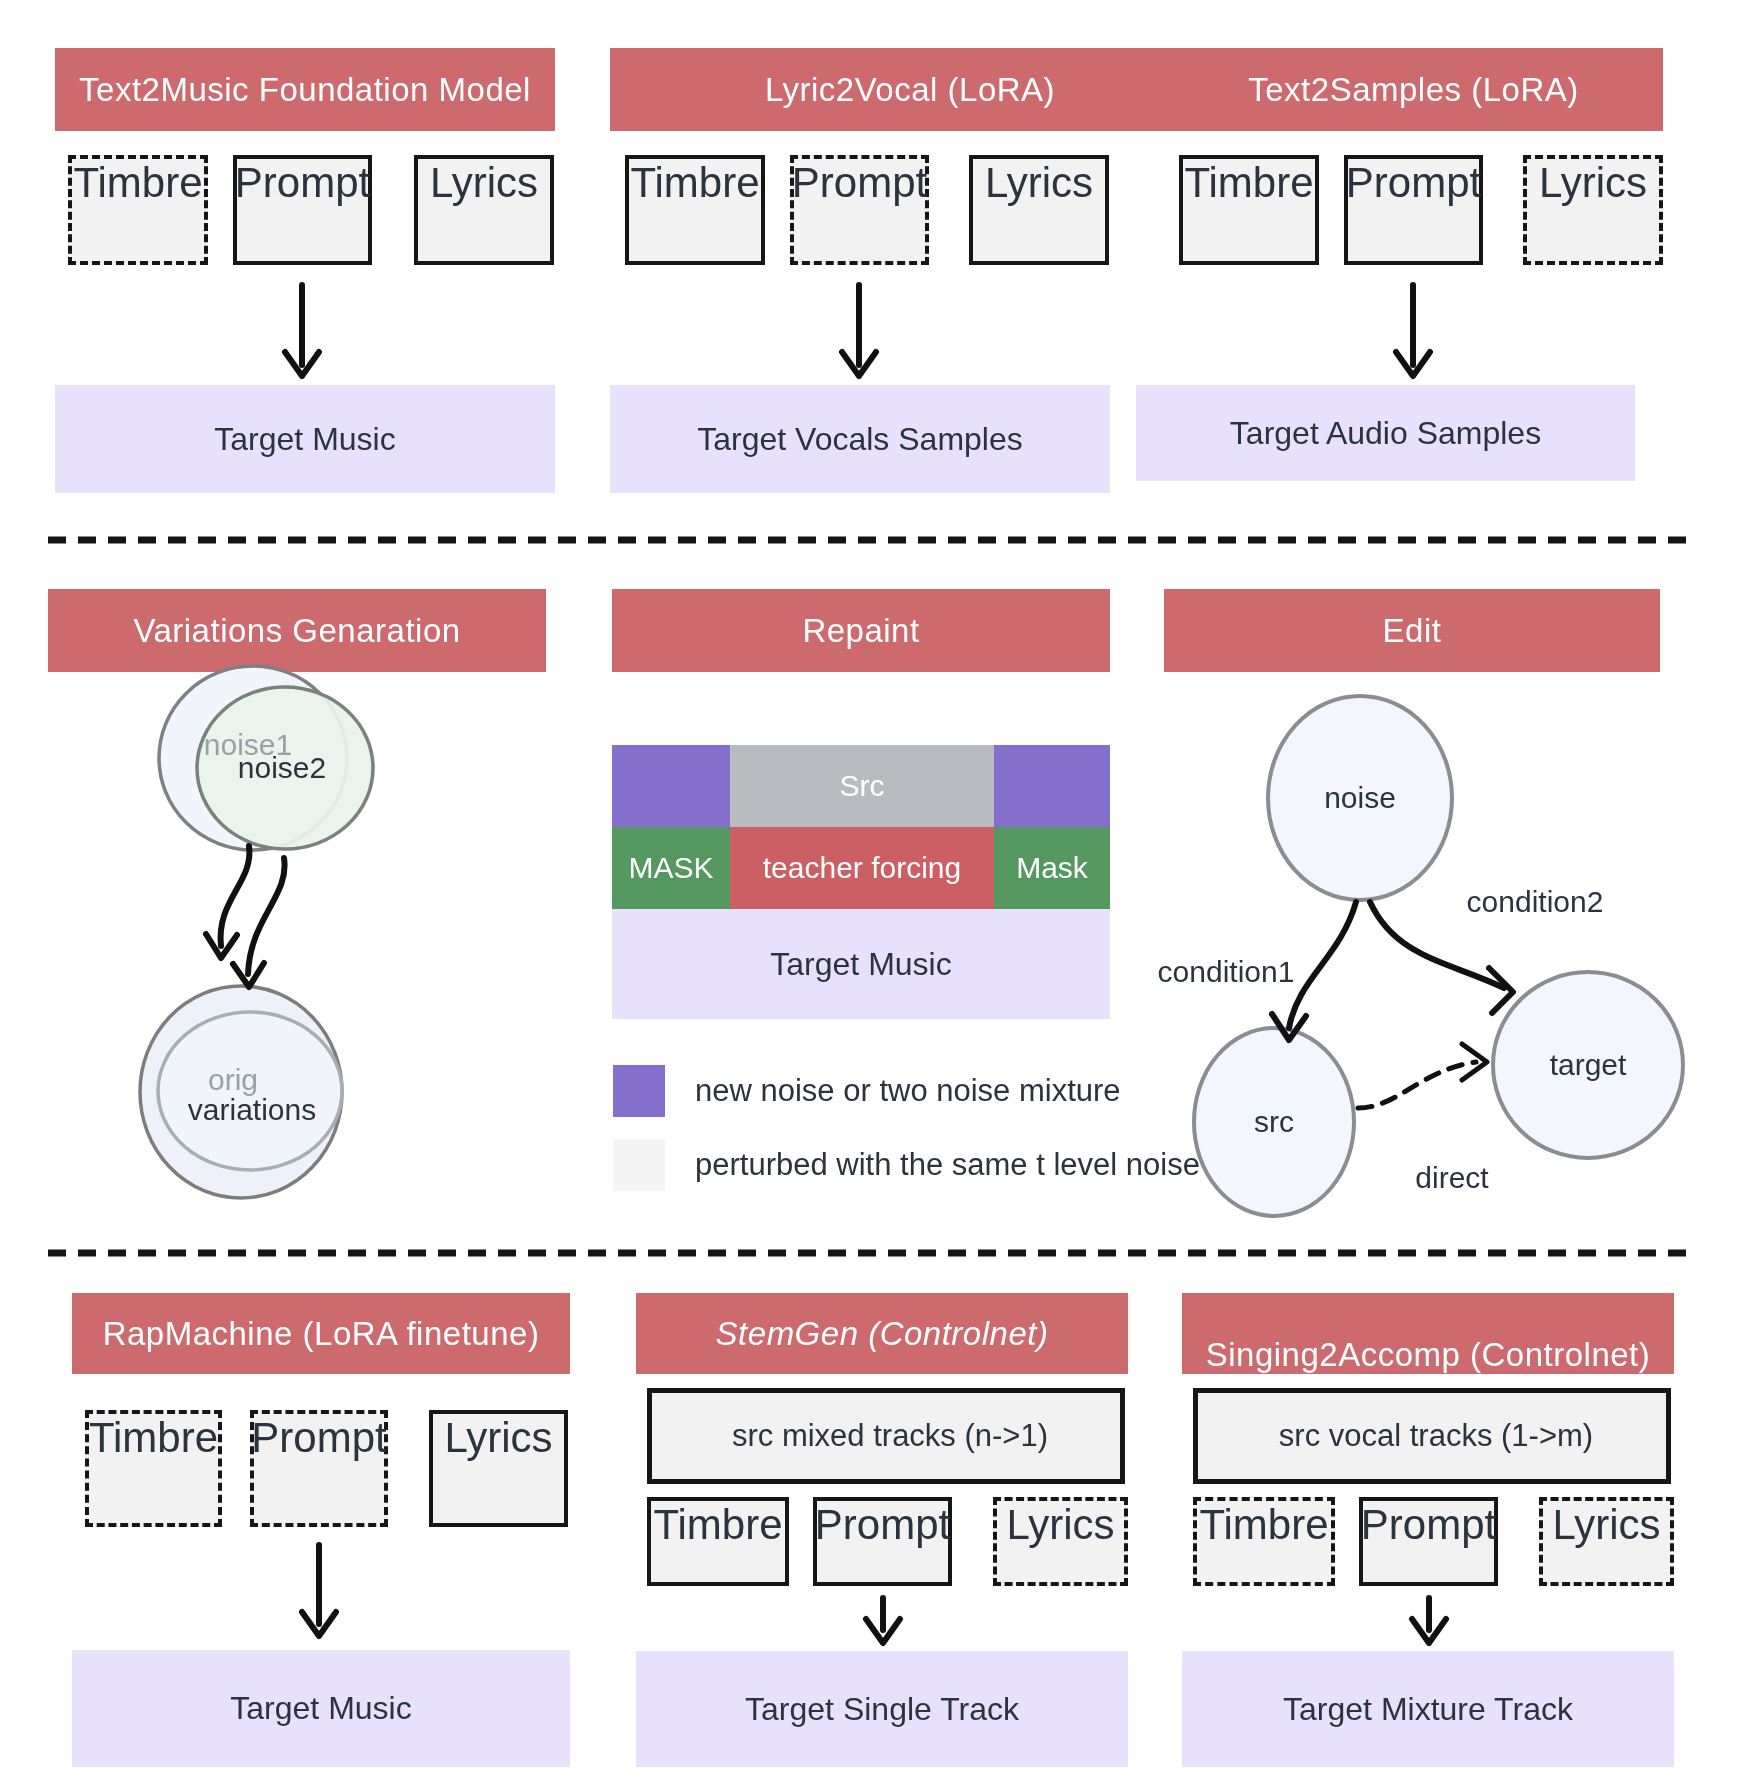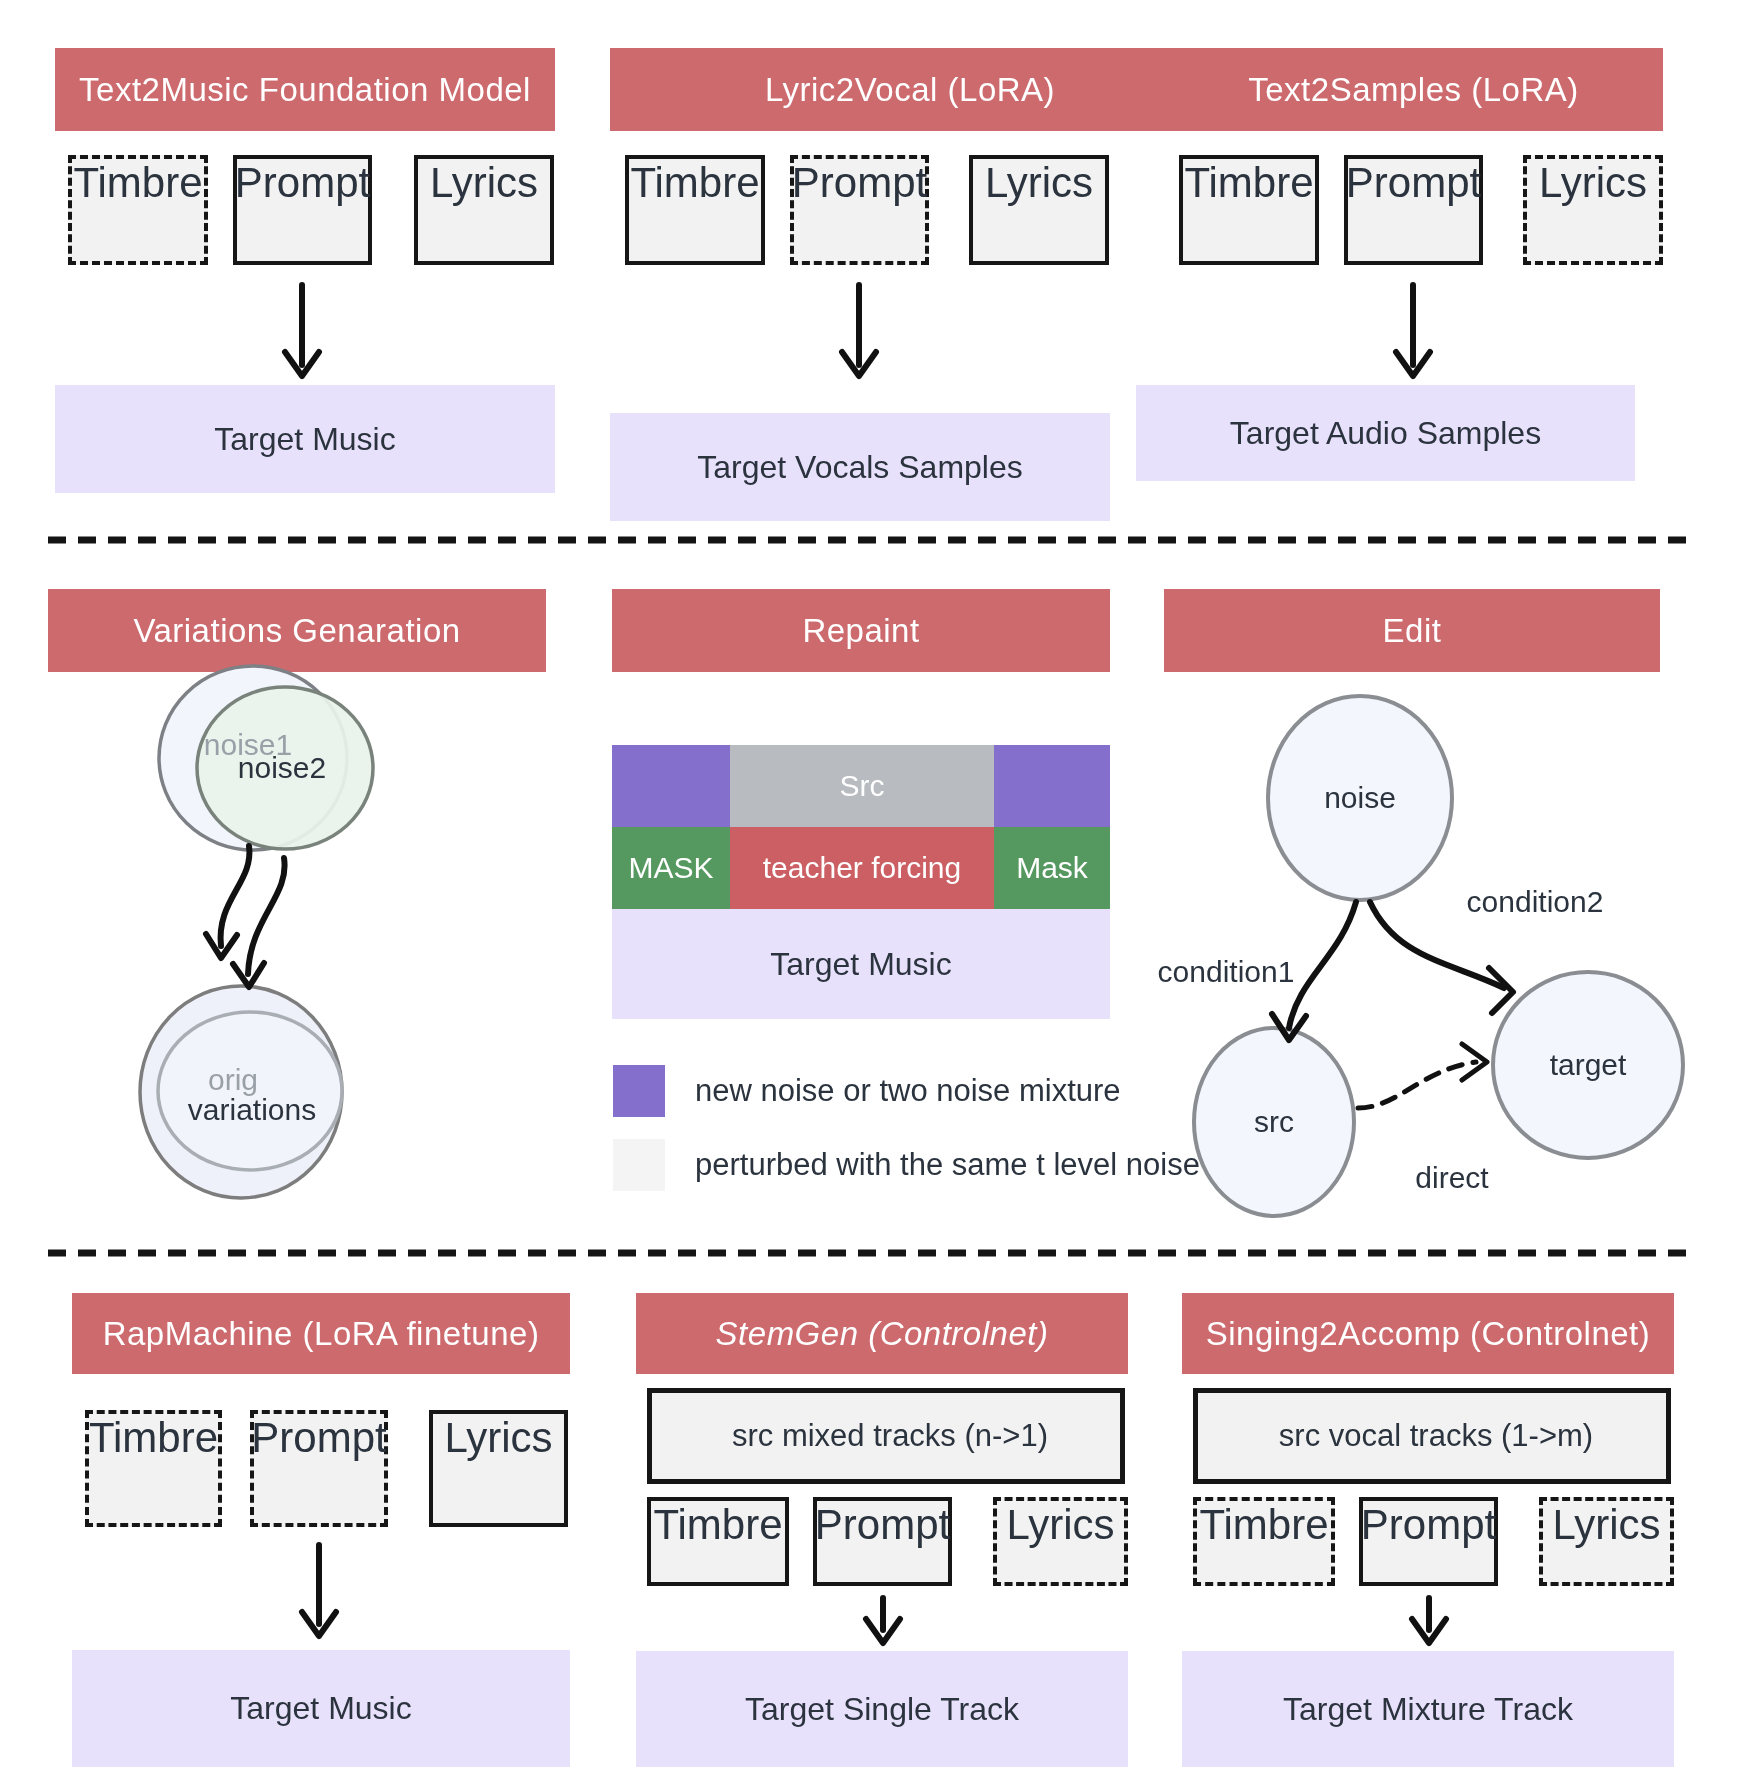--- a/index.html
+++ b/index.html
@@ -86,21 +86,21 @@
   <div class="inbox" style="left:1344px;top:155px;width:139px;height:110px;">
       <span>Prompt</span>
     </div>
   <div class="inbox dashed" style="left:1523px;top:155px;width:140px;height:110px;">
       <span>Lyrics</span>
     </div>
 
   <div class="target" style="left:55px;top:385px;width:500px;height:108px;">
       <span>Target Music</span>
     </div>
-  <div class="target" style="left:610px;top:385px;width:500px;height:108px;margin-top:28px;">
+  <div class="target" style="left:610px;top:385px;width:500px;height:108px;">
       <span>Target Vocals Samples</span>
     </div>
   <div class="target" style="left:1136px;top:385px;width:499px;height:96px;">
       <span>Target Audio Samples</span>
     </div>
 
   <div class="hdr" style="left:48px;top:589px;width:498px;">
       <span>Variations Genaration</span>
     </div>
   <div class="hdr" style="left:612px;top:589px;width:498px;">
@@ -132,21 +132,21 @@
   <div class="legend-txt" style="left:695px;top:1091px;"><span>new noise or two noise mixture</span></div>
   <div class="legend-sw" style="left:613px;top:1139px;background:#f4f4f4;"></div>
   <div class="legend-txt" style="left:695px;top:1165px;"><span>perturbed with the same t level noise</span></div>
 
   <div class="hdr" style="left:72px;top:1293px;width:498px;height:81px;">
       <span>RapMachine (LoRA finetune)</span>
     </div>
   <div class="hdr" style="left:636px;top:1293px;width:492px;height:81px;font-style:italic;">
       <span>StemGen (Controlnet)</span>
     </div>
-  <div class="hdr" style="left:1182px;top:1293px;width:492px;height:81px;">
+  <div class="hdr" style="left:1182px;top:1293px;width:492px;height:81px;align-items:flex-end;">
       <span>Singing2Accomp (Controlnet)</span>
     </div>
 
   <div class="inbox dashed" style="left:85px;top:1410px;width:137px;height:117px;">
       <span>Timbre</span>
     </div>
   <div class="inbox dashed" style="left:250px;top:1410px;width:138px;height:117px;">
       <span>Prompt</span>
     </div>
   <div class="inbox" style="left:429px;top:1410px;width:139px;height:117px;">

